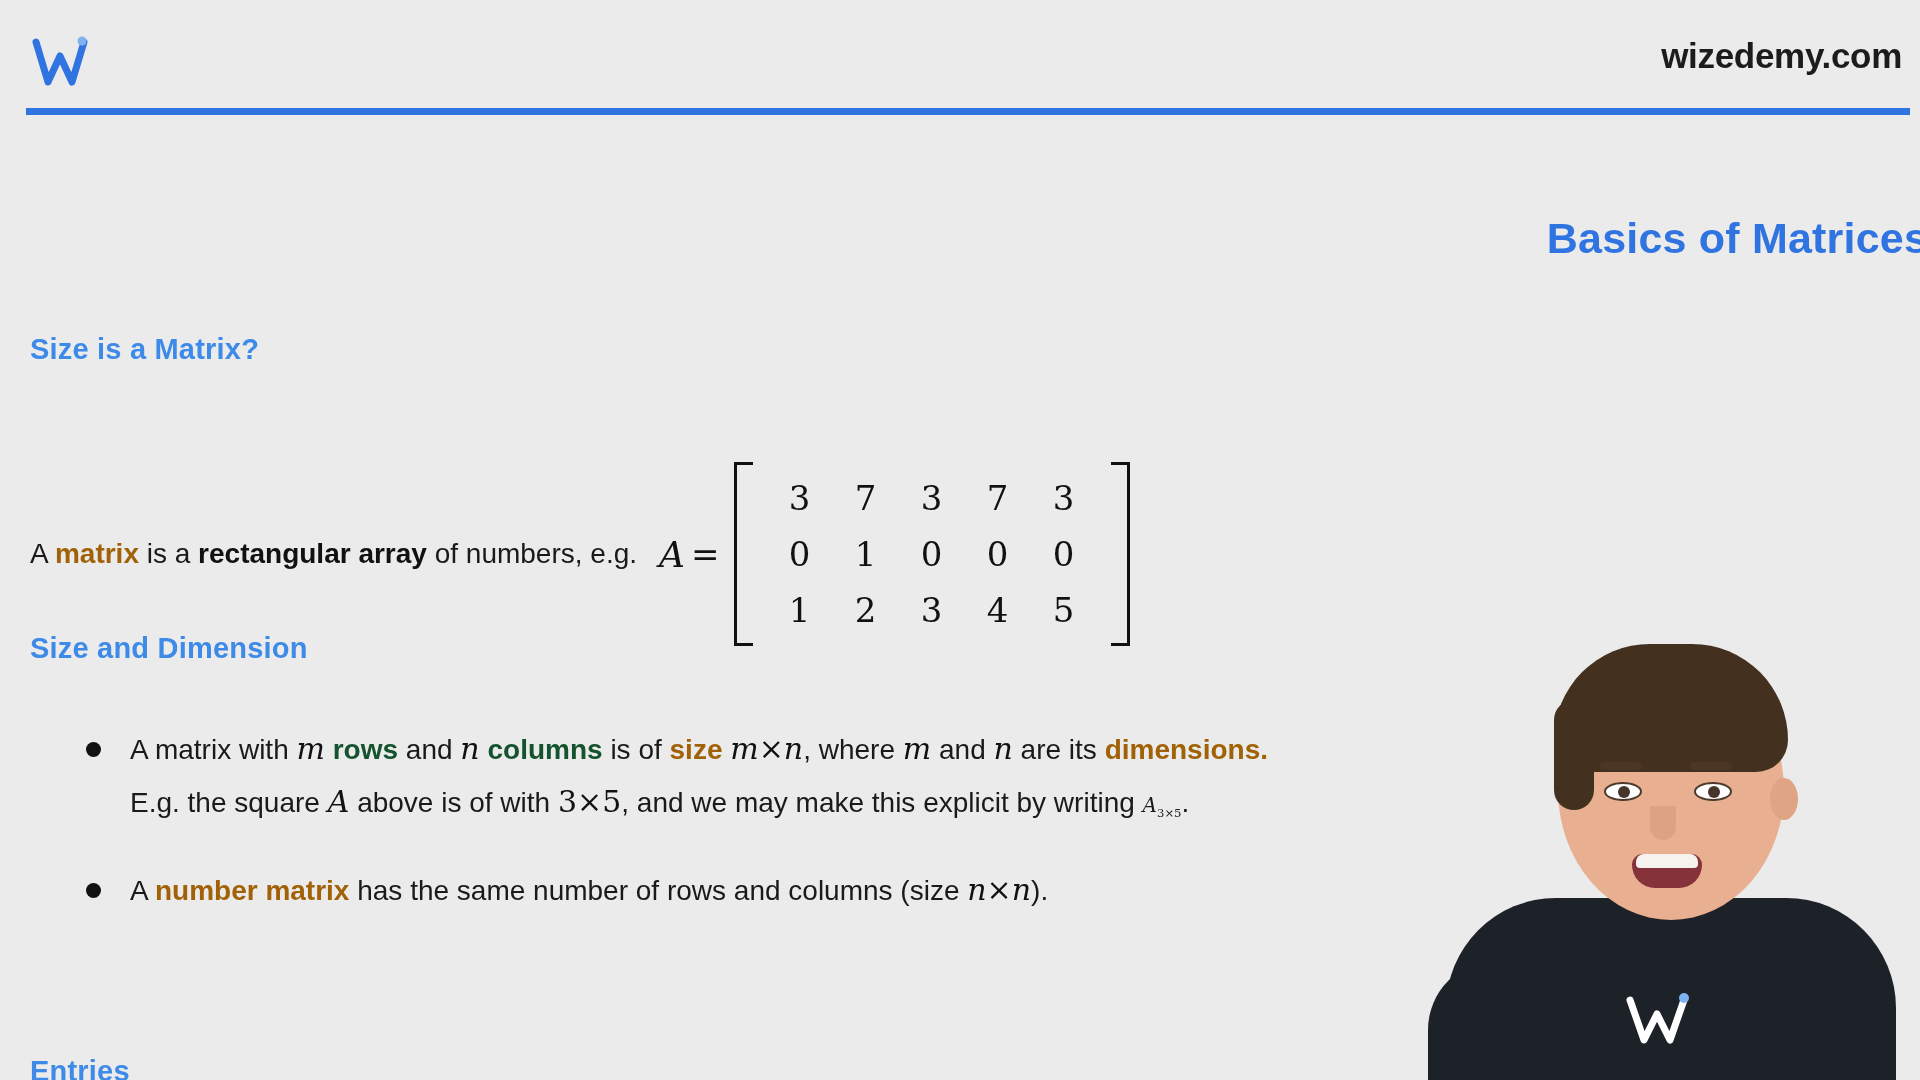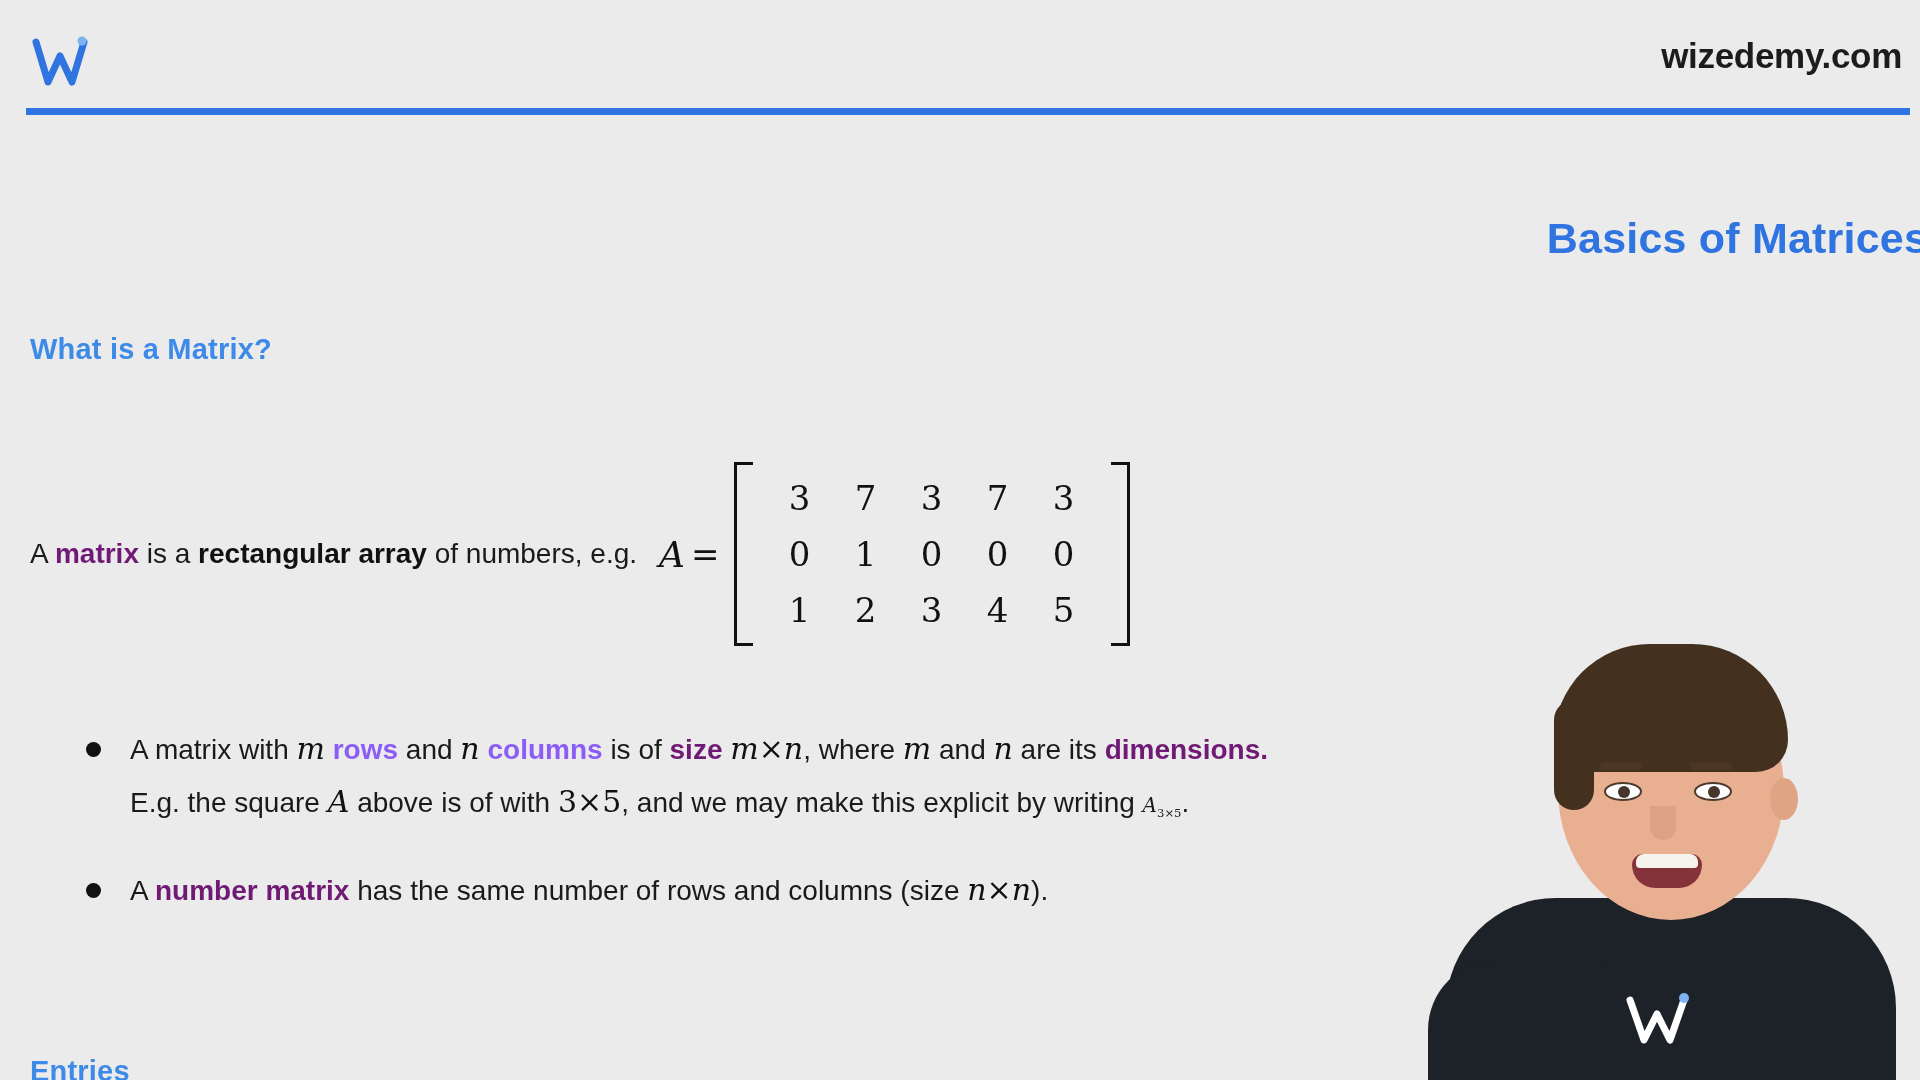--- a/index.html
+++ b/index.html
@@ -89,23 +89,23 @@
     top: 462px;
     display: flex;
     align-items: center;
   }
   .para {
     font-size: 28px;
     color: #1a1a1a;
     line-height: 1;
     white-space: nowrap;
   }
-  .kw-orange { color: #701a75; font-weight: bold; text-align: center; }
+  .kw-orange { color: #a16207; font-weight: bold; text-align: center; }
   .kw-bold   { color: #111; font-weight: bold; }
-  .kw-purple { color: #8b5cf6; font-weight: bold; }
+  .kw-purple { color: #14532d; font-weight: bold; }
 
   .math-italic {
     font-family: "DejaVu Serif", serif;
     font-style: italic;
     font-size: 30px;
     color: #111;
   }
   .math-roman {
     font-family: "DejaVu Serif", serif;
     font-size: 30px;
@@ -343,21 +343,21 @@
         <path d="M4 6 L16 46 L28 20 L40 46 L52 6" fill="none" stroke="#2f74e0" stroke-width="7" stroke-linecap="round" stroke-linejoin="round"></path>
         <circle cx="50" cy="5" r="4.5" fill="#7fb2f0"></circle>
       </svg>
     </div>
     <div class="site-name">wizedemy.com</div>
     <div class="header-rule"></div>
   </div>
 
   <div class="slide-title">Basics of Matrices</div>
 
-  <div class="section-head sec-what">What is a Matrix?</div>
+  <div class="section-head sec-what">Size is a Matrix?</div>
 
   <div class="matrix-row">
     <div class="para">
       <span>A </span><span class="kw-orange">matrix</span><span> is a </span><span class="kw-bold">rectangular array</span><span> of numbers, e.g.</span>
     </div>
 
     <div class="matrix-eq">
       <span class="eqlbl">A</span>
       <span class="eqsign">=</span>
       <div class="bracket left"></div>
@@ -375,20 +375,21 @@
           <div class="cell">1</div>
           <div class="cell">2</div>
           <div class="cell">3</div>
           <div class="cell">4</div>
           <div class="cell">5</div>
         </div>
       <div class="bracket right"></div>
     </div>
   </div>
 
+  <div class="section-head sec-size">Size and Dimension</div>
 
   <div class="bullets">
 
     <div class="bullet">
       <div class="dot"></div>
       <div class="bullet-line"><span>A matrix with </span><span class="math-italic">m</span><span> </span><span class="kw-purple">rows</span><span> and </span><span class="math-italic">n</span><span> </span><span class="kw-purple">columns</span><span> is of </span><span class="kw-orange">size</span><span> </span><span class="math-italic">m</span><span class="math-roman">×</span><span class="math-italic">n</span><span>, where </span><span class="math-italic">m</span><span> and </span><span class="math-italic">n</span><span> are its </span><span class="kw-orange">dimensions.</span></div>
       <div class="bullet-line second"><span>E.g. the square </span><span class="math-italic">A</span><span> above is of with </span><span class="math-roman">3</span><span class="math-roman">×</span><span class="math-roman">5</span><span>, and we may make this explicit by writing </span><span class="sub"><span>A</span><sub>3×5</sub></span><span>.</span></div>
     </div>
 
     <div class="bullet">

